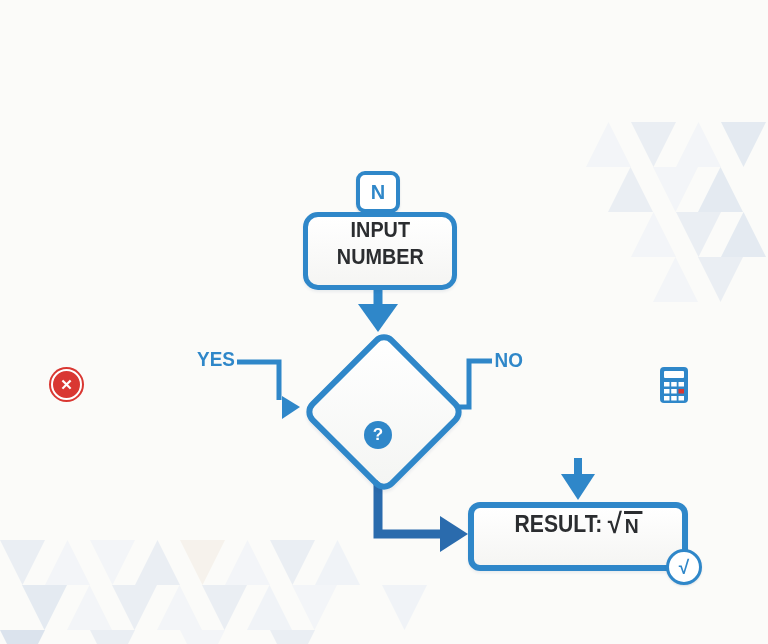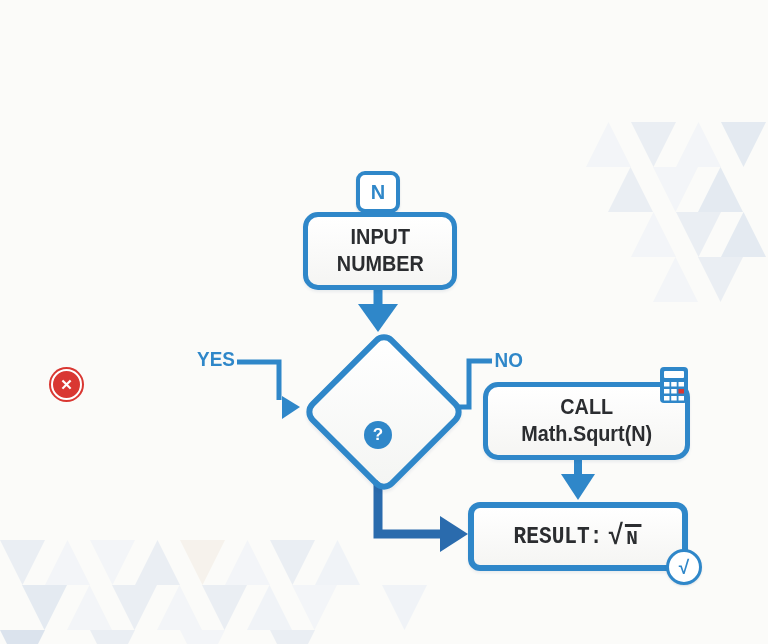--- a/index.html
+++ b/index.html
@@ -28,21 +28,21 @@
 
   
   #connectors{position:absolute;left:0;top:0;z-index:1;}
   .flow-line{fill:none;stroke:var(--outline);}
   .flow-line-dark{fill:none;stroke:var(--dark-arrow);}
   .flow-head{fill:var(--outline);}
   .flow-head-dark{fill:var(--dark-arrow);}
 
   
   .node{position:absolute;z-index:2;background:linear-gradient(var(--box-fill-top),var(--box-fill-bottom));
-    border:5px solid var(--outline);border-radius:15px;display:flex;align-items:center;justify-content:center;
+    border:5px solid var(--outline);border-radius:15px;display:flex;align-items:flex-start;justify-content:center;
     box-shadow:0 2px 3px rgba(40,70,110,.08);}
   .node-label{font-weight:700;font-size:22px;line-height:1.22;color:var(--text-dark);
     text-align:center;white-space:pre-line;display:inline-block;transform:scaleX(.9);}
 
   
   .n-badge{position:absolute;left:356px;top:171px;width:36px;height:34px;z-index:1;
     background:#fff;border:4px solid var(--outline);border-radius:9px;
     display:flex;align-items:center;justify-content:center;box-shadow:0 2px 2px rgba(40,70,110,.15);}
   .n-badge span{color:var(--outline);font-weight:700;font-size:20px;}
 
@@ -156,39 +156,35 @@
     <span>?</span>
   </div>
 
   <div class="branch-label" style="left:195px;top:347px;">YES</div>
   <div class="branch-label" style="left:493px;top:348px;">NO</div>
 
   <div class="x-circle">
     <span>✕</span>
   </div>
 
-  <div class="node" style="left:483px;top:382px;width:197px;height:68px;">
-    <span class="node-label">CALL
-Math.Squrt(N)</span>
-  </div>
   <svg class="calc-icon" width="30" height="38" viewBox="0 0 30 38">
     <rect x="1" y="1" width="28" height="36" rx="4" fill="#2f87c9"></rect>
     <rect x="5" y="5" width="20" height="7" rx="1" fill="#ffffff"></rect>
     <rect x="5" y="16" width="5.5" height="4.5" fill="#ffffff"></rect>
     <rect x="12.2" y="16" width="5.5" height="4.5" fill="#ffffff"></rect>
     <rect x="19.5" y="16" width="5.5" height="4.5" fill="#ffffff"></rect>
     <rect x="5" y="23" width="5.5" height="4.5" fill="#ffffff"></rect>
     <rect x="12.2" y="23" width="5.5" height="4.5" fill="#ffffff"></rect>
     <rect x="19.5" y="23" width="5.5" height="4.5" fill="#d93732"></rect>
     <rect x="5" y="30" width="5.5" height="4.5" fill="#ffffff"></rect>
     <rect x="12.2" y="30" width="5.5" height="4.5" fill="#ffffff"></rect>
     <rect x="19.5" y="30" width="5.5" height="4.5" fill="#ffffff"></rect>
   </svg>
 
-  <div class="node" style="left:468px;top:502px;width:208px;height:57px;border-width:6px;border-radius:12px;font-family:Liberation Mono, monospace;">
+  <div class="node" style="left:468px;top:502px;width:208px;height:57px;border-width:6px;border-radius:12px;">
     <span class="result-line">
       <span class="rt">RESULT:</span>
       <span class="radical">√</span>
       <span class="under-root">N</span>
     </span>
   </div>
   <div class="sqrt-circle">
     <span>√</span>
   </div>
 

